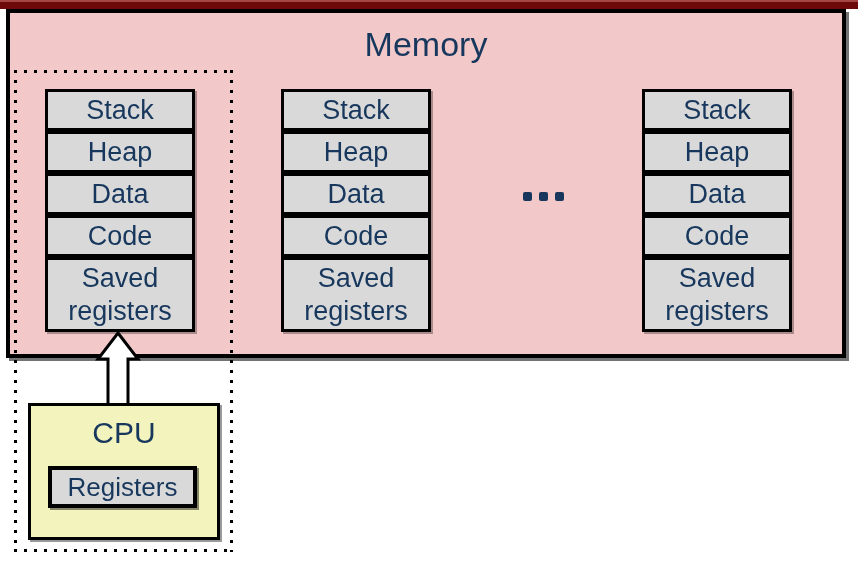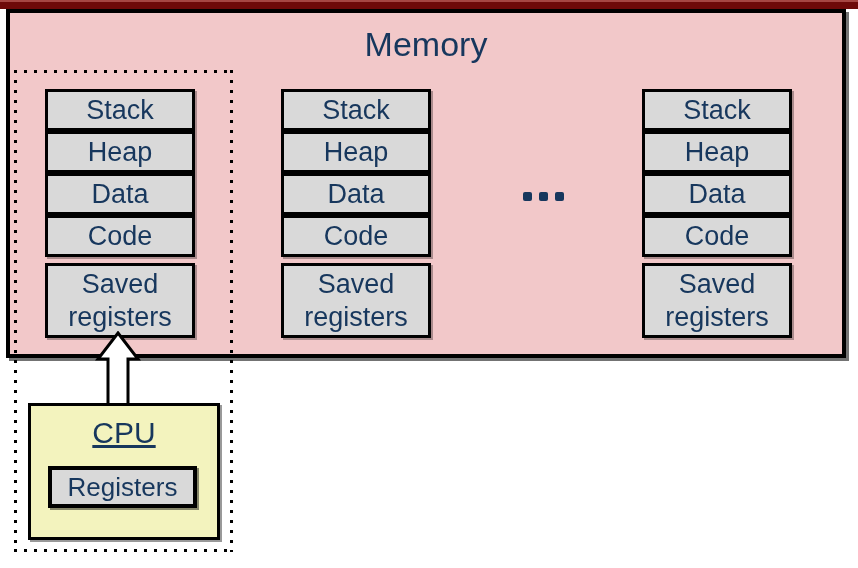--- a/index.html
+++ b/index.html
@@ -35,21 +35,21 @@
   .mem-col.c1 { left:35px; }
   .mem-col.c2 { left:271px; }
   .mem-col.c3 { left:632px; }
   .seg-box {
     width:150px; height:42px; background:#D9D9D9; border:3px solid #000;
     box-shadow:2px 2px 0 rgba(0,0,0,0.3);
     display:flex; align-items:center; justify-content:center;
     font-size:27px; line-height:36px; color:#17375D;
   }
   .saved-box {
-    margin-top:6px; width:150px; height:75px;
+    width:150px; height:75px;
     background:#D9D9D9; border:3px solid #000;
     box-shadow:2px 2px 0 rgba(0,0,0,0.3);
     display:flex; flex-direction:column; align-items:center; justify-content:center;
     font-size:27px; line-height:33px; color:#17375D; text-align:center;
   }
 
   
   .ellipsis {
     position:absolute; left:523px; top:192px; z-index:3;
     display:flex; gap:7px; align-items:center;
@@ -72,21 +72,20 @@
 
   
   .up-arrow { position:absolute; left:95px; top:331px; width:46px; height:76px; z-index:5; }
 
   
   .cpu-box {
     position:absolute; left:28px; top:403px; width:192px; height:137px;
     background:#F3F3BE; border:3px solid #000;
     box-shadow:2px 2px 0 rgba(0,0,0,0.4);
     z-index:6;
-    text-decoration:underline;
   }
   .cpu-title { margin-top:10px; text-align:center; font-size:30px; color:#17375D; }
   .registers-box {
     position:absolute; left:17px; top:60px; width:149px; height:42px;
     background:#D9D9D9; border:4px solid #000;
     box-shadow:2px 2px 0 rgba(0,0,0,0.45);
     display:flex; align-items:center; justify-content:center;
     font-size:26px; color:#17375D;
   }
 </style>

